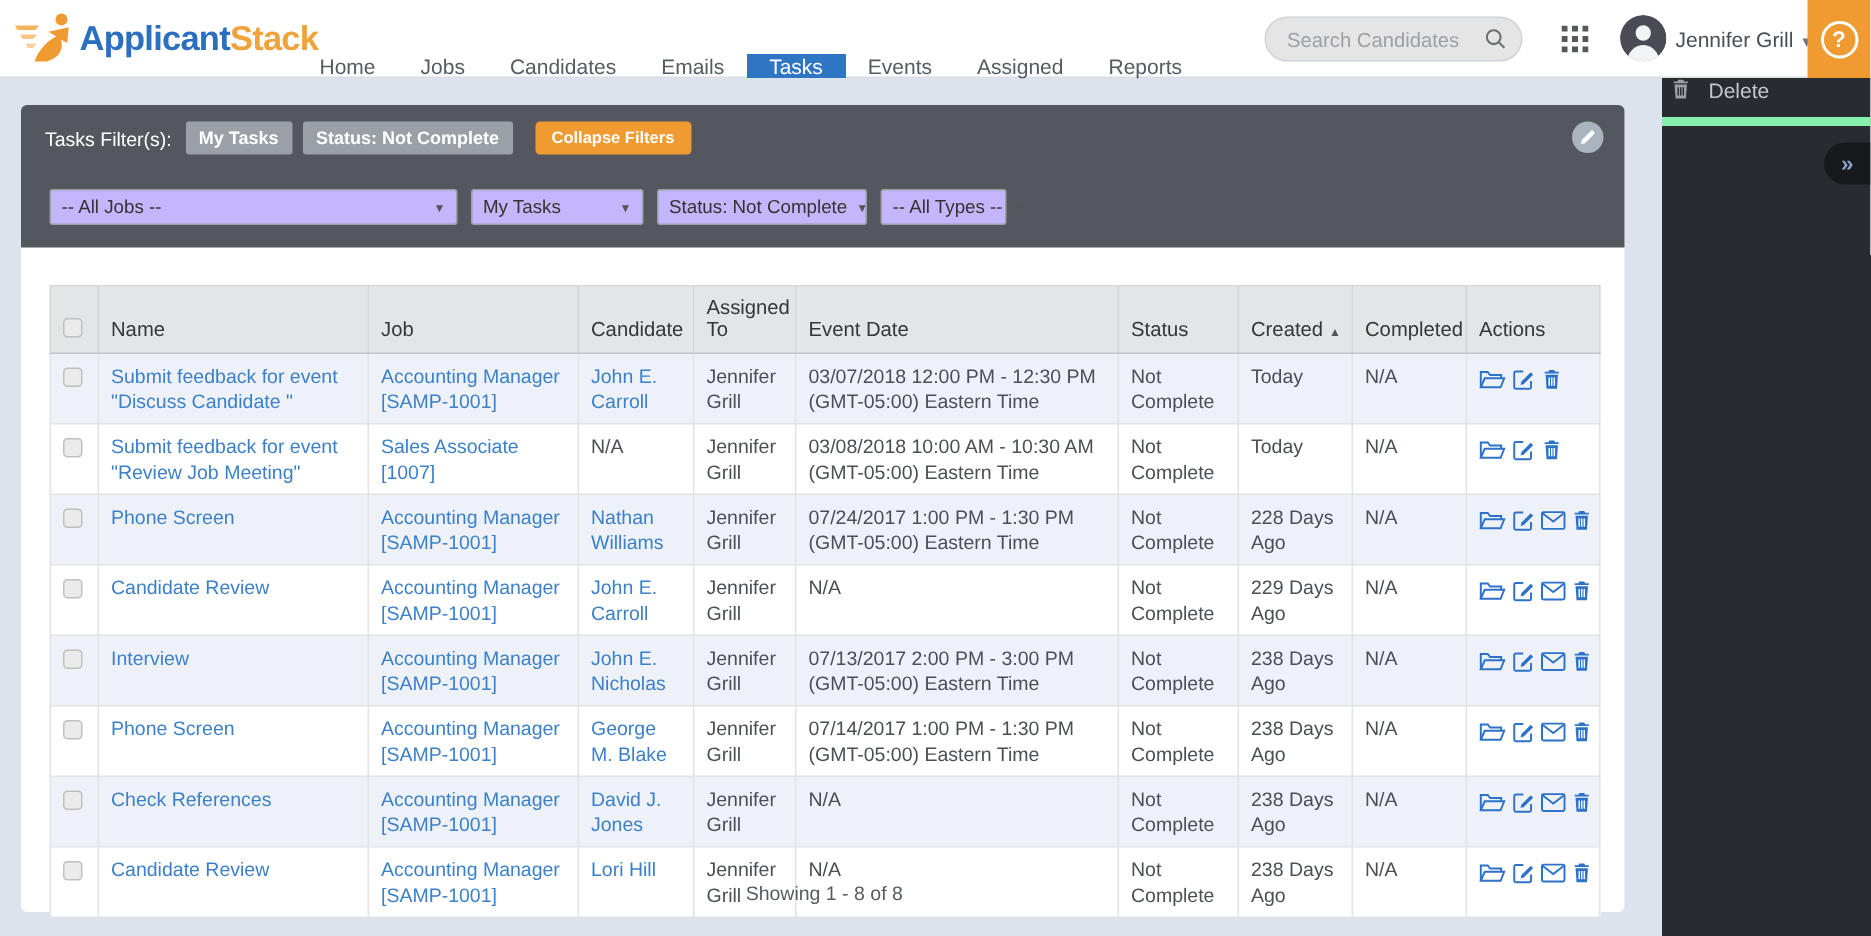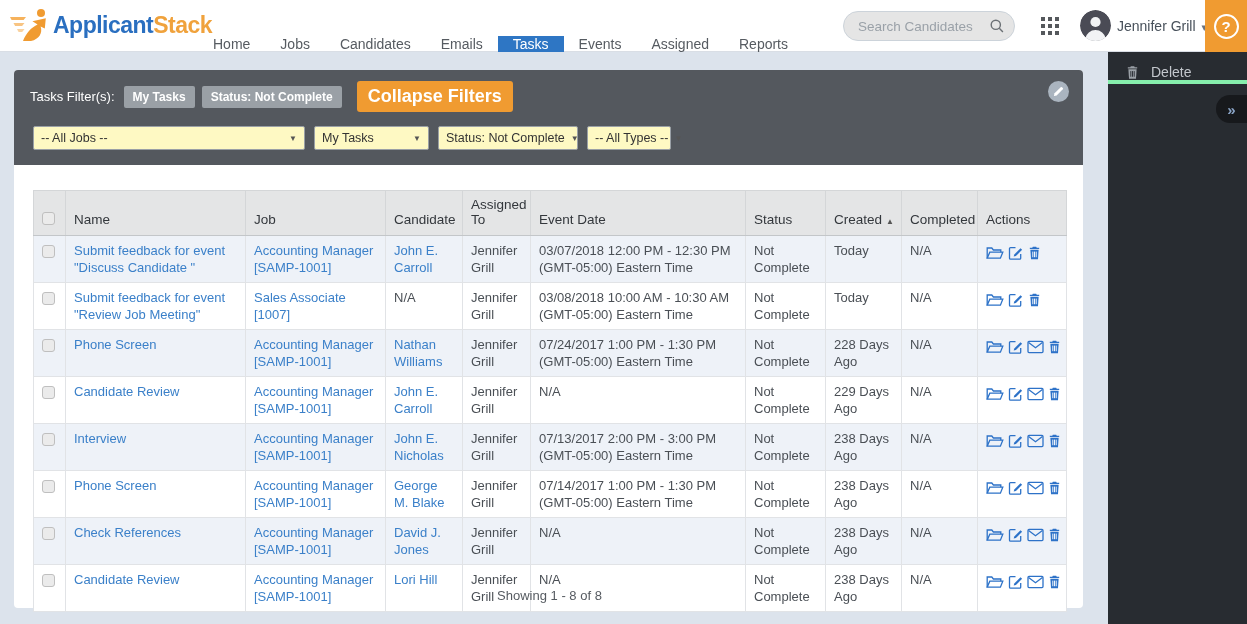--- a/index.html
+++ b/index.html
@@ -25,24 +25,24 @@
   .user-caret{font-size:11px;color:#6b7480;margin-top:2px}
   .help-btn{position:absolute;left:1205px;top:0;width:42px;height:52px;background:#f09b31;display:flex;align-items:center;justify-content:center;cursor:pointer}
   .help-circle{width:25px;height:25px;border:2.5px solid #fff;border-radius:50%;color:#fff;font-weight:700;font-size:15px;display:flex;align-items:center;justify-content:center}
 
   
   .main-panel{position:absolute;left:14px;top:70px;width:1069px;height:538px;background:#fff;border-radius:4px}
   .filter-panel{position:absolute;left:0;top:0;width:1069px;height:95px;background:#54585e;border-radius:4px 4px 0 0}
   .filter-row1{position:absolute;left:16px;top:11px;display:flex;align-items:center;gap:7px}
   .filter-label{color:#fff;font-size:13px;margin-right:2px}
   .badge{background:#9aa0a6;color:#fff;font-size:12px;font-weight:700;padding:4px 9px;border-radius:2px;cursor:pointer;white-space:nowrap}
-  .collapse-btn{background:#f09b31;color:#fff;font-size:18px;font-weight:700;padding:5px 11px;border-radius:3px;border:none;margin-left:8px;cursor:pointer;font-family:"Liberation Sans",sans-serif}
+  .collapse-btn{background:#f09b31;color:#fff;font-size:11px;font-weight:700;padding:5px 11px;border-radius:3px;border:none;margin-left:8px;cursor:pointer;font-family:"Liberation Sans",sans-serif}
   .filter-edit{position:absolute;right:14px;top:11px;width:21px;height:21px;border-radius:50%;background:#aab4bf;display:flex;align-items:center;justify-content:center;cursor:pointer;line-height:0}
   .filter-row2{position:absolute;left:19px;top:56px;display:flex;gap:9px}
-  .dropdown{background:#fef9c3;border:1px solid #9aa0a6;border-radius:2px;height:24px;font-size:12.5px;color:#333;display:flex;align-items:center;justify-content:space-between;padding:0 7px;cursor:pointer;white-space:nowrap}
+  .dropdown{background:#c4b5fd;border:1px solid #9aa0a6;border-radius:2px;height:24px;font-size:12.5px;color:#333;display:flex;align-items:center;justify-content:space-between;padding:0 7px;cursor:pointer;white-space:nowrap}
   .dd-caret{font-size:8px;color:#555;margin-left:6px}
   [data-name="jobs-filter-dropdown"]{width:272px}
   [data-name="assigned-filter-dropdown"]{width:115px}
   [data-name="status-filter-dropdown"]{width:140px}
   [data-name="types-filter-dropdown"]{width:84px}
 
   
   .task-table{position:absolute;left:19px;top:120px;width:1033px;border-collapse:collapse;table-layout:fixed;font-size:13px;color:#4a4f55;border:1px solid #c9cdd2}
   .task-table th{background:#e4e5e6;font-weight:400;color:#33373c;text-align:left;vertical-align:bottom;padding:4px 8px 8px 8px;height:45px;font-size:13.5px;border:1px solid #d4d6d8;border-bottom:1px solid #c3c6c9}
   .task-table td{vertical-align:top;padding:6px 8px;height:43px;border:1px solid #e1e3e6;line-height:17px}
@@ -52,21 +52,21 @@
   .cb{width:13px;height:13px;border:1px solid #bfbfbf;background:#ebebeb;border-radius:3px;cursor:pointer}
   .cb-cell{padding-top:9px !important}
   .cb-head{margin-bottom:2px}
   .sort-caret{font-size:8px;color:#555;margin-left:4px}
   .actions-cell{white-space:nowrap;padding-top:7px !important}
   .act-icon{display:inline-block;color:#2d72c8;margin-right:3px;cursor:pointer;line-height:0;vertical-align:middle}
   .table-footer{position:absolute;left:19px;top:518px;width:1033px;text-align:center;font-size:13px;color:#565b61}
 
   
   .right-panel{position:absolute;left:1108px;top:52px;width:139px;height:572px;background:#282c31}
-  .delete-row{display:flex;align-items:flex-end;gap:11px;padding-left:17px;height:32px;color:#c3c7cc;font-size:14px;border-bottom:4px solid #86efac;cursor:pointer}
+  .delete-row{display:flex;align-items:flex-start;gap:11px;padding-left:5px;height:32px;color:#c3c7cc;font-size:14px;border-bottom:6px solid #86efac;cursor:pointer}
   .delete-row .sb-trash{color:#9aa0a6;line-height:0}
   .collapse-pill{position:absolute;right:0;top:43px;width:31px;height:28px;background:#17191c;border-radius:14px 0 0 14px;display:flex;align-items:center;justify-content:center;color:#8aa4c6;font-size:15px;cursor:pointer;font-weight:700}
 </style>
 </head>
 <body>
 
 <div class="screen" data-name="screen">
 
   <header class="topnav" data-name="top-nav">
     <div class="logo" data-name="applicantstack-logo">

